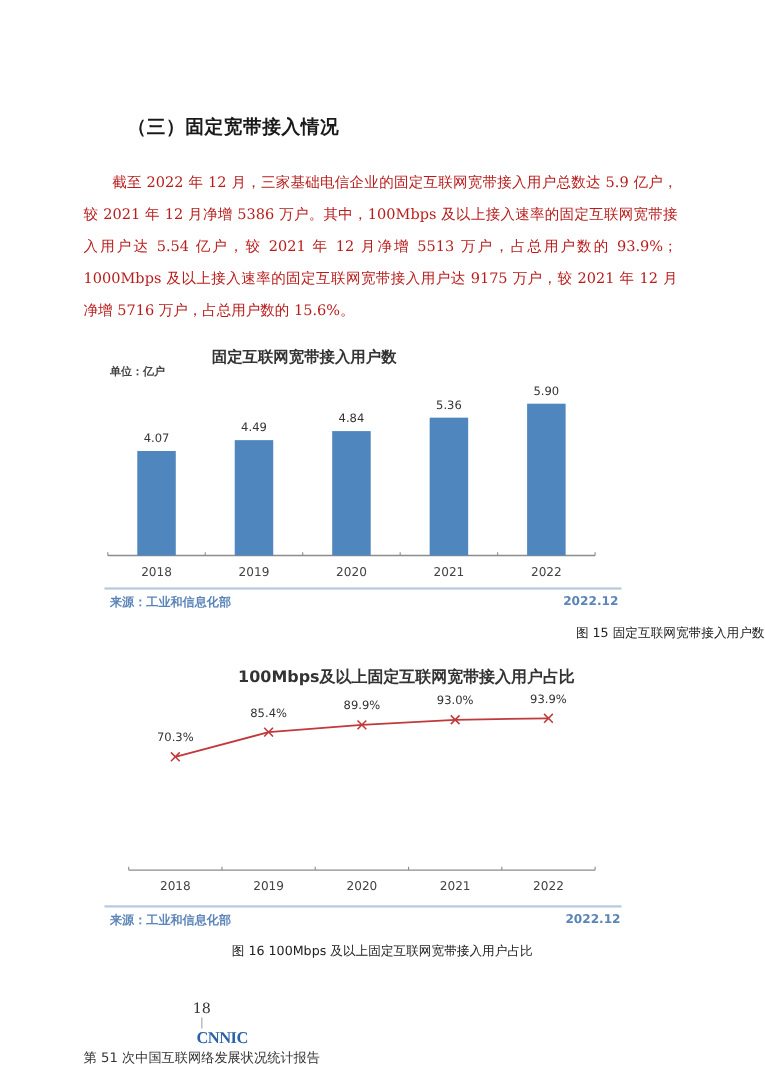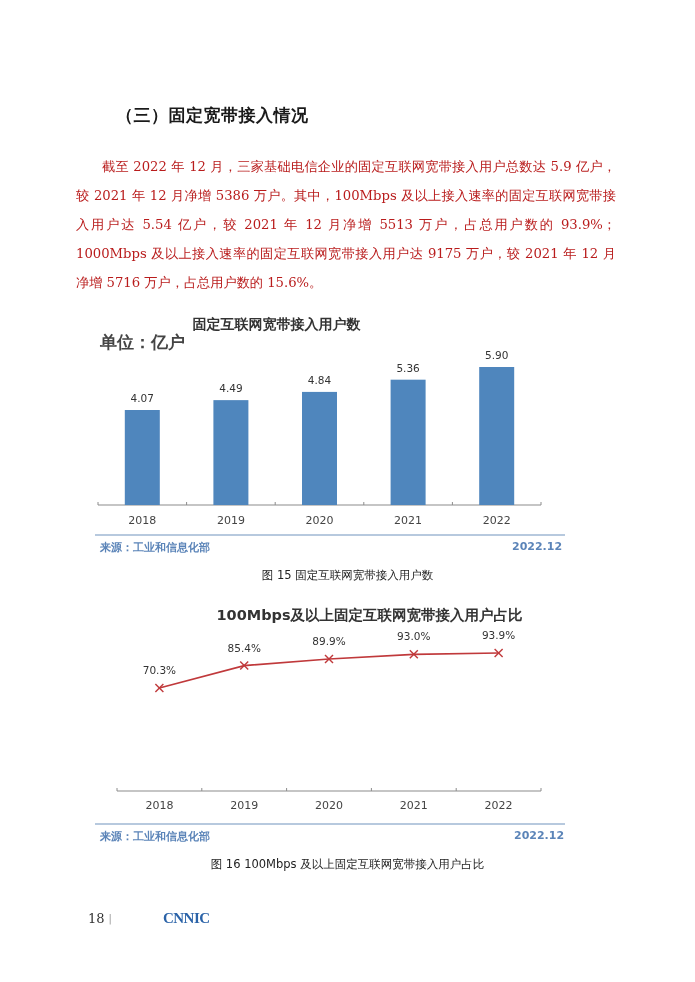--- a/index.html
+++ b/index.html
@@ -4,24 +4,24 @@
 <style>
   html, body { margin:0; padding:0; background:#ffffff; }
   body { width:695px; height:982px; position:relative; overflow:hidden;
          font-family:"DejaVu Serif", "Liberation Serif", serif; color:#222; }
   .abs { position:absolute; }
   .section-title { left:116px; top:104px; font-family:"DejaVu Sans","Liberation Sans",sans-serif;
                    font-size:17px; font-weight:bold; color:#1a1a1a; letter-spacing:0.5px; }
   .para { left:76px; top:152px; width:540px; font-size:13.2px; line-height:29px; color:#b91c1c; }
   .para p { margin:0; text-indent:26px; text-align:justify; }
   .chart-title { font-family:"DejaVu Sans","Liberation Sans",sans-serif; font-weight:bold; color:#333; text-align:center; }
-  .unit { left:100px; top:331px; font-family:"DejaVu Sans","Liberation Sans",sans-serif; font-size:17px; font-weight:bold; color:#444; }
+  .unit { left:100px; top:331px; font-family:"DejaVu Sans","Liberation Sans",sans-serif; font-size:10px; font-weight:bold; color:#444; }
   .src { font-family:"DejaVu Sans","Liberation Sans",sans-serif; font-size:11px; font-weight:bold; color:#5b84b8; }
   .caption { font-family:"DejaVu Sans","Liberation Sans",sans-serif; font-size:11.5px; color:#222; text-align:center; width:695px; left:0; }
-  .footer { left:88px; top:910px; font-family:"DejaVu Sans","Liberation Sans",sans-serif; font-size:12px; color:#333; display:flex; align-items:center; }
+  .footer { left:76px; top:910px; font-family:"DejaVu Sans","Liberation Sans",sans-serif; font-size:12px; color:#333; display:flex; align-items:center;flex-direction:column; }
   .footer .pg { font-family:"DejaVu Serif","Liberation Serif",serif; font-size:13px; }
   .footer .sep { color:#999; margin:0 4px; font-size:10px; }
   .footer .logo { font-family:Liberation Serif, serif; font-weight:bold; font-size:15px; color:#2b63a8; letter-spacing:-0.5px; margin-right:10px;margin-left:47px; }
   svg text { font-family:"DejaVu Sans","Liberation Sans",sans-serif; }
 </style>
 </head>
 <body>
 
 <div class="abs section-title">（三）固定宽带接入情况</div>
 
@@ -53,21 +53,21 @@
     <text x="408.09999999999997" y="371.6885245901639" text-anchor="middle" font-size="10.5" fill="#333">5.36</text>
     <text x="408.09999999999997" y="524" text-anchor="middle" font-size="11" fill="#444">2021</text>
     <rect x="479.2" y="367" width="35" height="138" fill="#4f86bd"></rect>
     <text x="496.7" y="359" text-anchor="middle" font-size="10.5" fill="#333">5.90</text>
     <text x="496.7" y="524" text-anchor="middle" font-size="11" fill="#444">2022</text>
   </svg>
 
 <div class="abs" style="left:95px; top:534px; width:470px; height:2px; background:#b7c9de;"></div>
 <div class="abs src" style="left:100px; top:540px;">来源：工业和信息化部</div>
 <div class="abs src" style="left:512px; top:540px;">2022.12</div>
-<div class="abs caption" style="top:568px;">图 15  固定互联网宽带接入用户数</div>
+<div class="abs caption" style="top:568px;text-align:right;">图 15  固定互联网宽带接入用户数</div>
 
 <div class="abs chart-title" style="left:0; width:695px; top:606px; font-size:14.5px;padding-left:22px;">100Mbps及以上固定互联网宽带接入用户占比</div>
 
 <svg class="abs" id="linechart" style="left:0; top:625px;" width="695" height="190" viewBox="0 625 695 190">
     <line x1="117" y1="791" x2="541" y2="791" stroke="#8c8c8c" stroke-width="1.2"></line>
     <line x1="117" y1="791" x2="117" y2="788" stroke="#8c8c8c" stroke-width="1"></line>
     <line x1="201.8" y1="791" x2="201.8" y2="788" stroke="#8c8c8c" stroke-width="1"></line>
     <line x1="286.6" y1="791" x2="286.6" y2="788" stroke="#8c8c8c" stroke-width="1"></line>
     <line x1="371.4" y1="791" x2="371.4" y2="788" stroke="#8c8c8c" stroke-width="1"></line>
     <line x1="456.2" y1="791" x2="456.2" y2="788" stroke="#8c8c8c" stroke-width="1"></line>
@@ -107,13 +107,14 @@
 
 <div class="abs" style="left:95px; top:823px; width:470px; height:2px; background:#b7c9de;"></div>
 <div class="abs src" style="left:100px; top:829px;">来源：工业和信息化部</div>
 <div class="abs src" style="left:514px; top:829px;">2022.12</div>
 <div class="abs caption" style="top:857px;">图 16  100Mbps 及以上固定互联网宽带接入用户占比</div>
 
 <div class="abs footer">
   <span class="pg">18</span>
   <span class="sep">|</span>
   <span class="logo">CNNIC</span>
+  <span>第 51 次中国互联网络发展状况统计报告</span>
 </div>
 
 </body></html>

